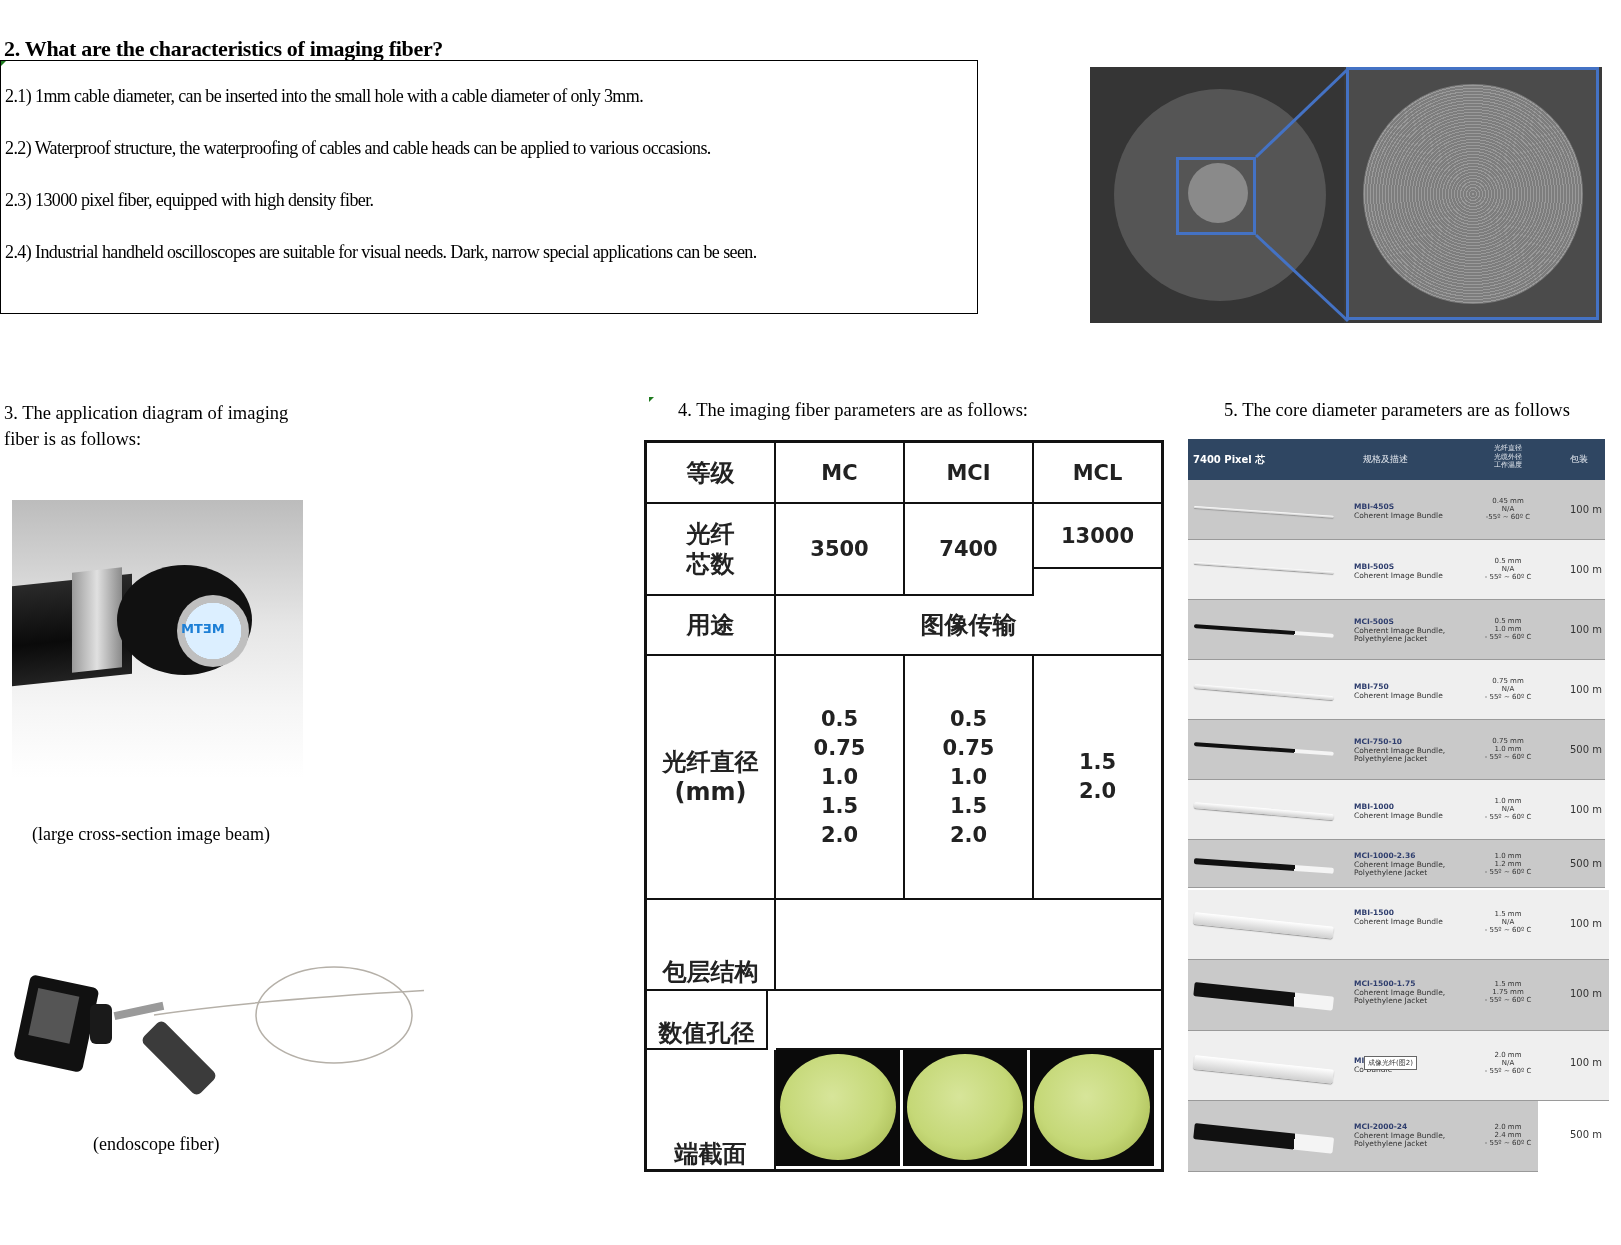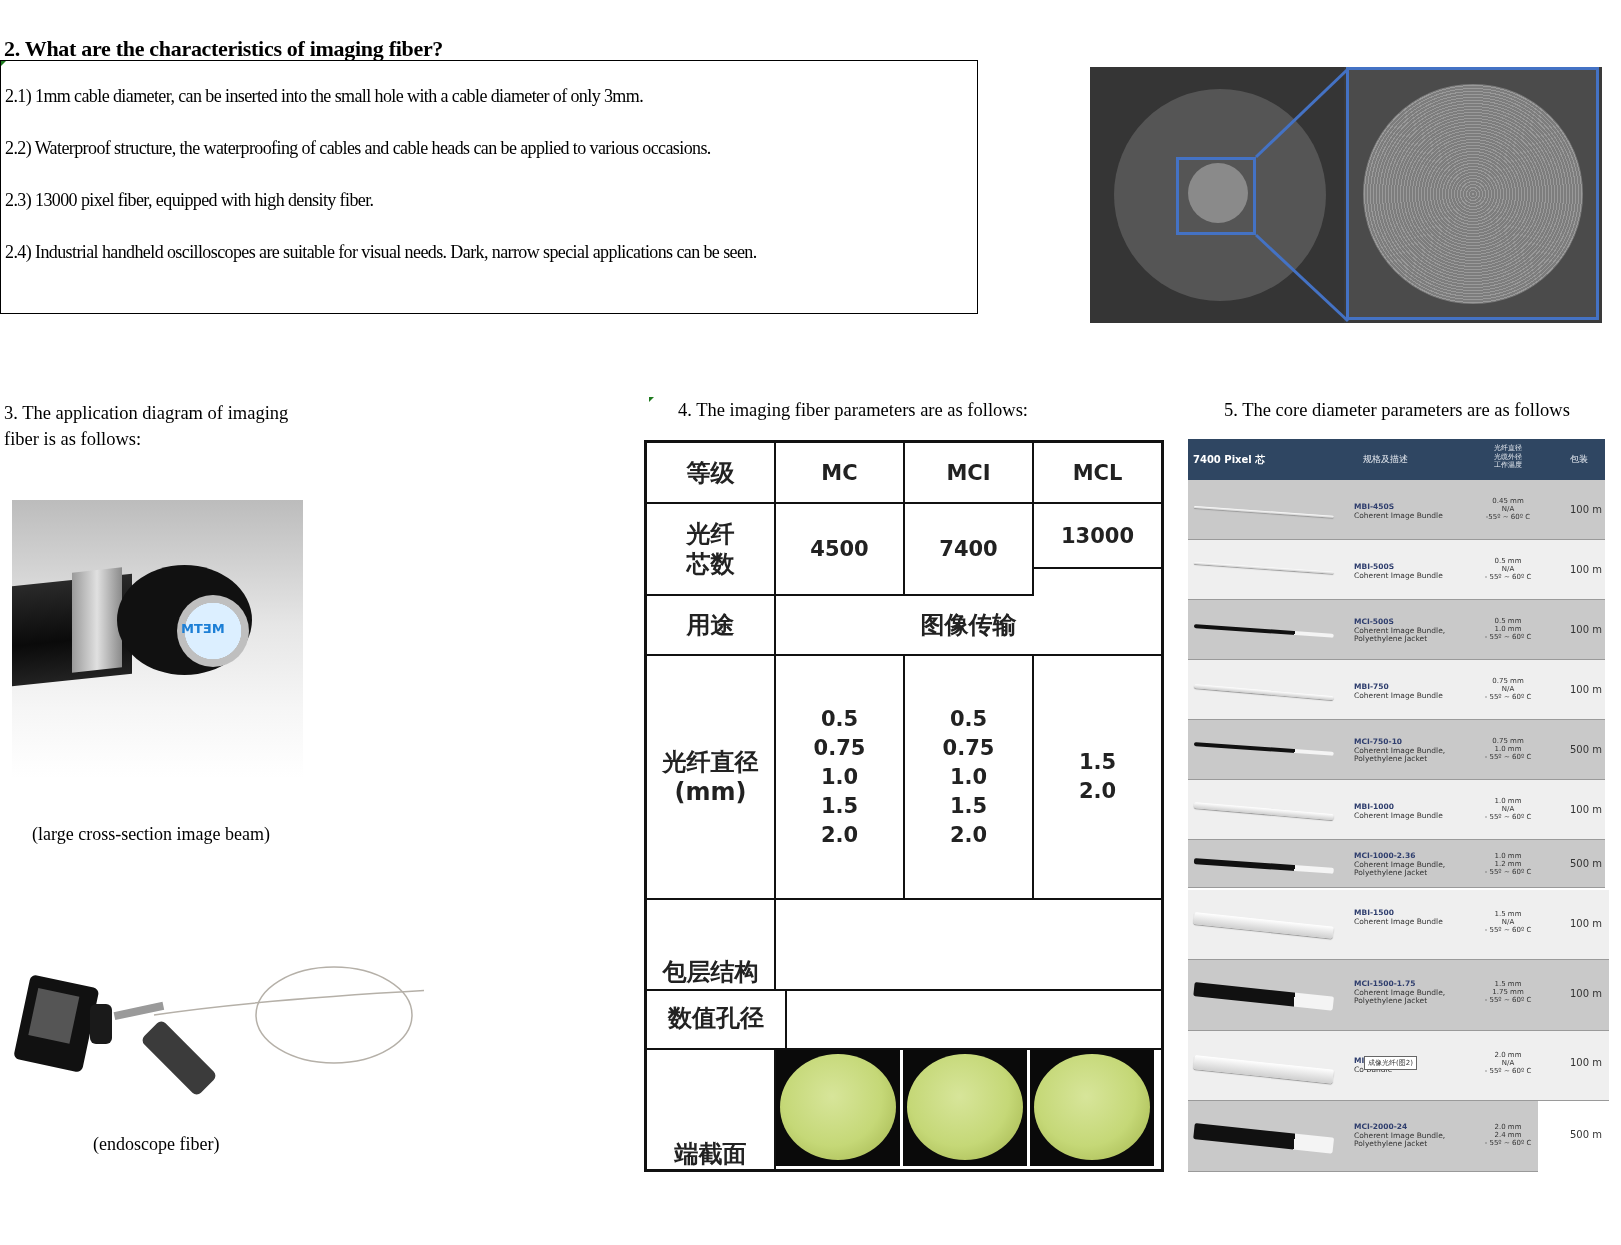--- a/index.html
+++ b/index.html
@@ -123,21 +123,21 @@
 
 <div class="abs spec">
 
   <div class="cell lab" style="left:0;top:0;width:129px;height:61px;">等级</div>
   <div class="cell val" style="left:129px;top:0;width:129px;height:61px;">MC</div>
   <div class="cell val" style="left:258px;top:0;width:129px;height:61px;">MCI</div>
   <div class="cell val" style="left:387px;top:0;width:127px;height:61px;border-right:none;">MCL</div>
 
   <div class="cell lab" style="left:0;top:61px;width:129px;height:92px;white-space:pre-line;">光纤
 芯数</div>
-  <div class="cell val" style="left:129px;top:61px;width:129px;height:92px;">4500</div>
+  <div class="cell val" style="left:129px;top:61px;width:129px;height:92px;">3500</div>
   <div class="cell val" style="left:258px;top:61px;width:129px;height:92px;">7400</div>
   <div class="cell val" style="left:387px;top:61px;width:127px;height:65px;border-right:none;">13000</div>
 
   <div class="cell lab" style="left:0;top:153px;width:129px;height:60px;">用途</div>
   <div class="cell lab" style="left:129px;top:153px;width:385px;height:60px;border-right:none;">图像传输</div>
 
   <div class="cell lab" style="left:0;top:213px;width:129px;height:244px;white-space:pre-line;">光纤直径
 (mm)</div>
   <div class="cell diam" style="left:129px;top:213px;width:129px;height:244px;">
     <span>0.5</span>
@@ -154,21 +154,21 @@
     <span>2.0</span>
   </div>
   <div class="cell diam" style="left:387px;top:213px;width:127px;height:244px;border-right:none;">
     <span>1.5</span>
     <span>2.0</span>
   </div>
 
   <div class="cell lab" style="left:0;top:457px;width:129px;height:91px;align-items:flex-end;padding-bottom:2px;">包层结构</div>
   <div class="cell lab" style="left:129px;top:457px;width:385px;height:91px;border-right:none;"></div>
 
-  <div class="cell lab" style="left:0;top:548px;width:140px;height:59px;align-items:flex-end;padding-bottom:15px;">数值孔径</div>
+  <div class="cell lab" style="left:0;top:548px;width:121px;height:59px;align-items:flex-end;padding-bottom:0;">数值孔径</div>
   <div class="cell lab" style="left:129px;top:548px;width:385px;height:59px;border-right:none;"></div>
 
   <div class="cell lab" style="left:0;top:607px;width:129px;height:119px;border-bottom:none;align-items:flex-end;">端截面</div>
   <div class="abs" style="left:129px;top:607px;width:385px;height:119px;">
     <div class="ball" style="left:0;">
         <i></i>
       </div>
     <div class="ball" style="left:127px;">
         <i></i>
       </div>

